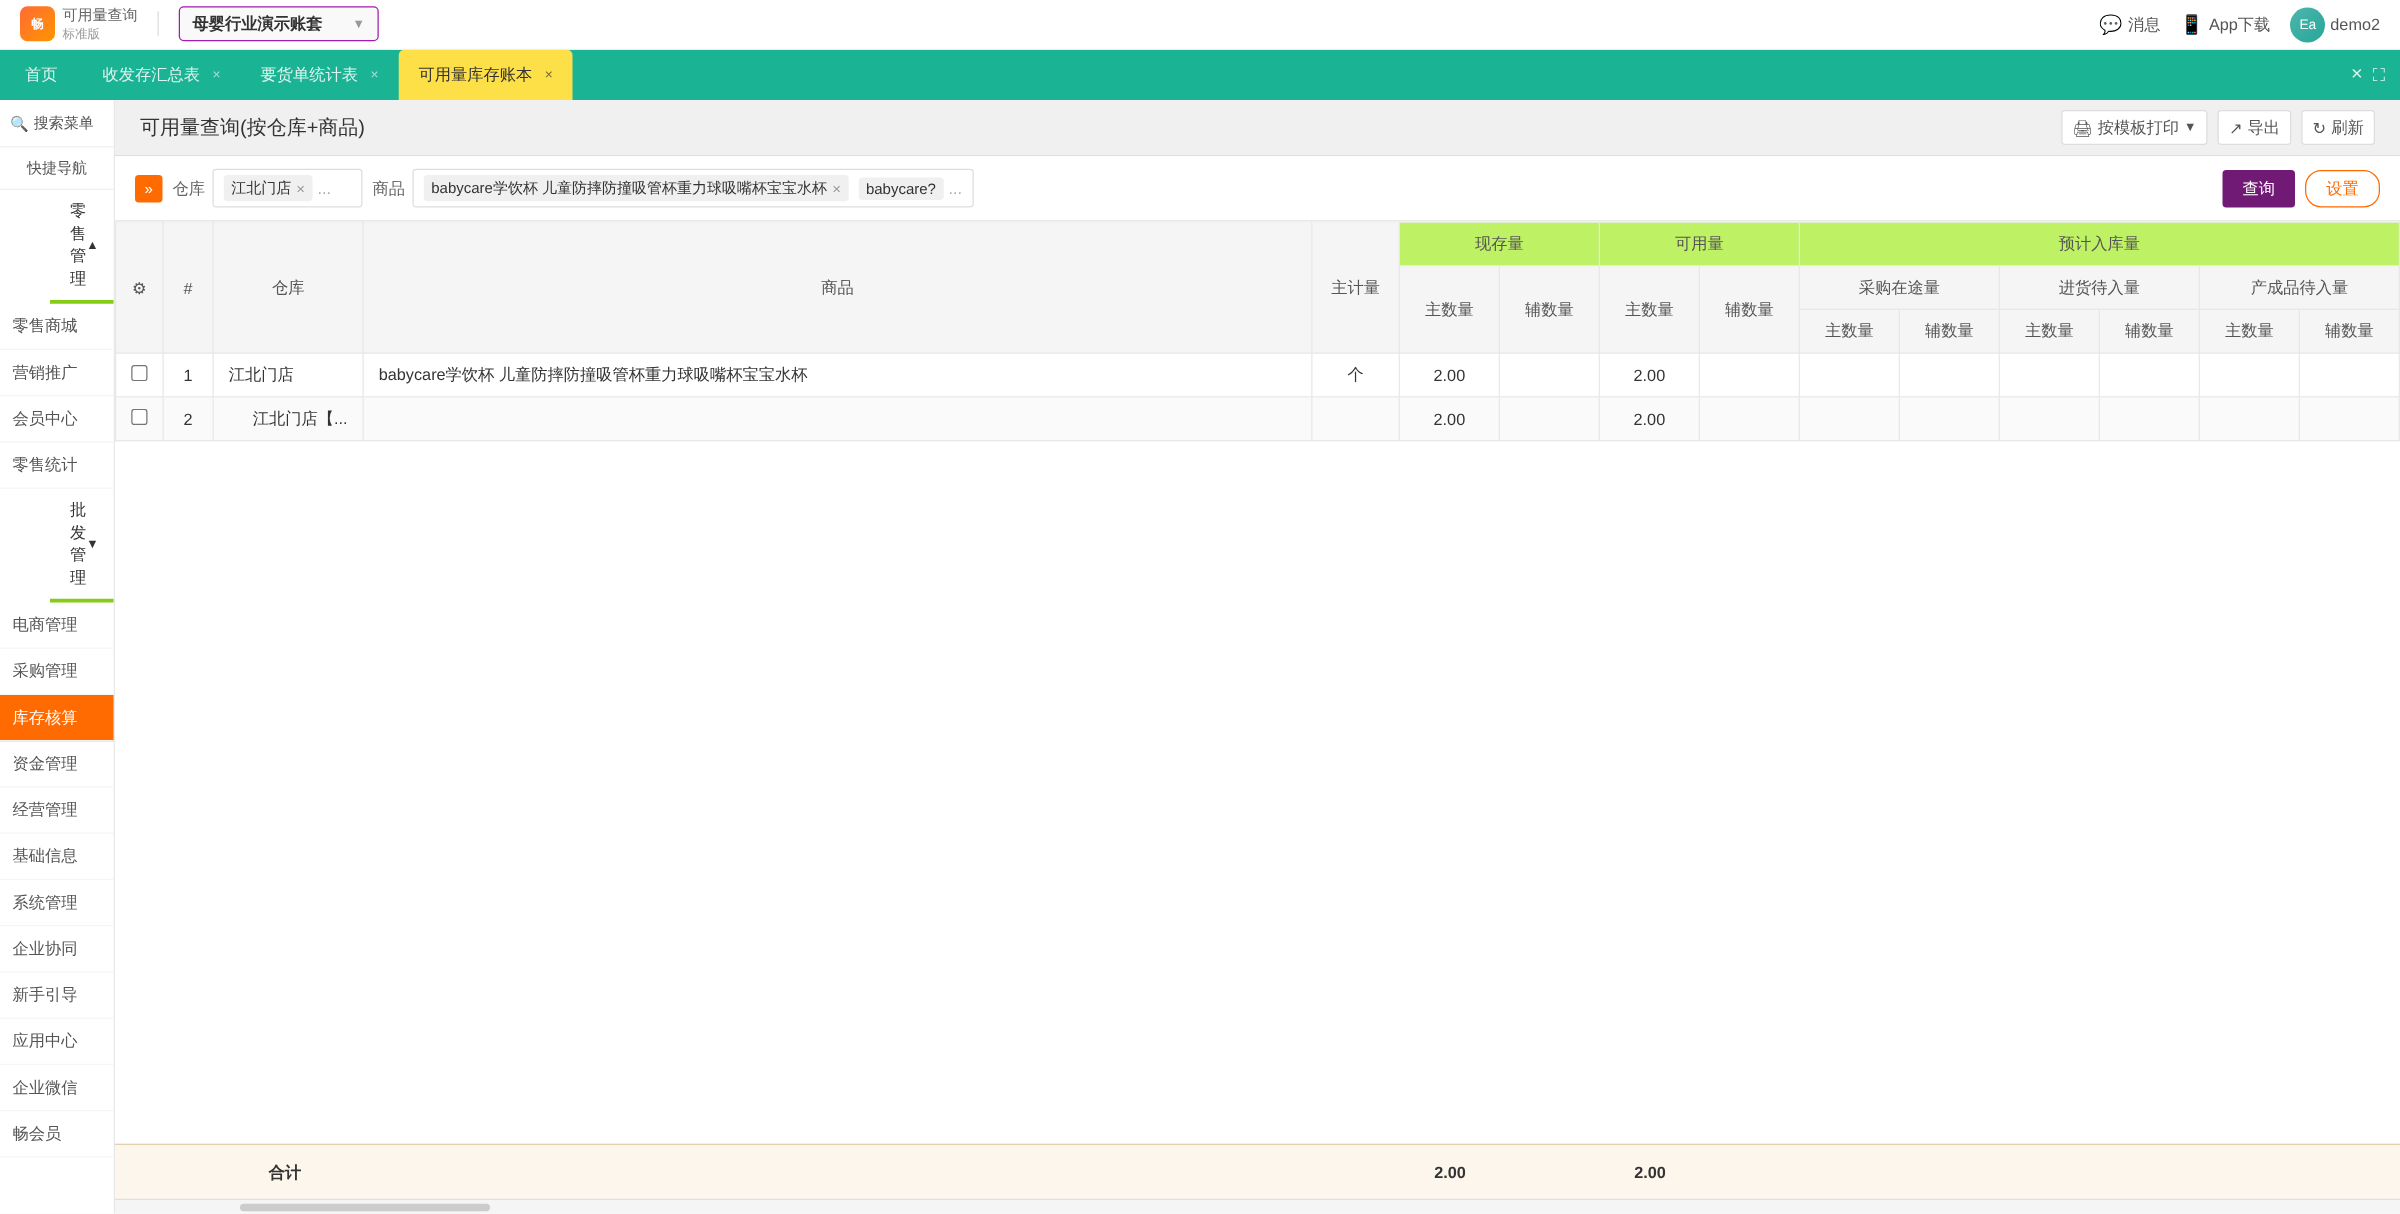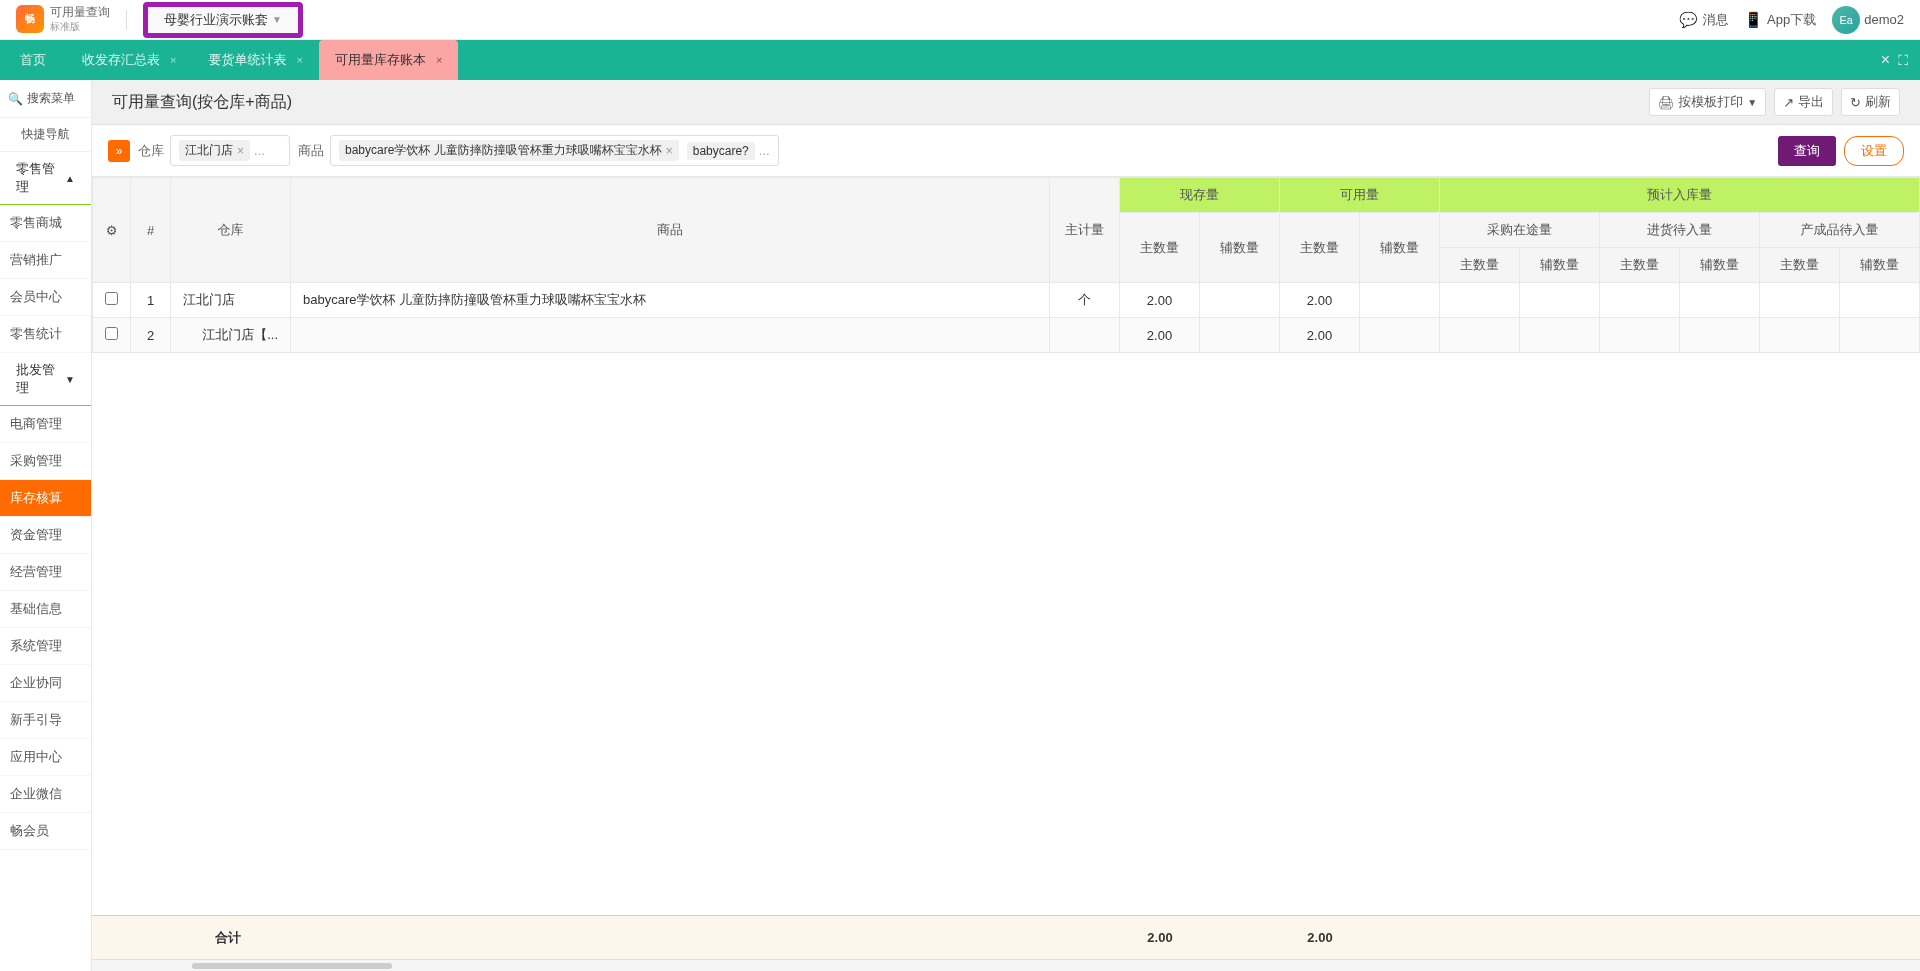--- a/index.html
+++ b/index.html
@@ -15,21 +15,21 @@
       padding: 0 16px;
       border-bottom: 1px solid #eee;
       position: relative;
     }
     .top-bar-left { display: flex; align-items: center; gap: 8px; }
     .brand-logo { display: flex; align-items: center; gap: 6px; }
     .brand-icon { width: 28px; height: 28px; background: linear-gradient(135deg, #ff6b35, #ff9500); border-radius: 6px; display: flex; align-items: center; justify-content: center; color: #fff; font-size: 10px; font-weight: bold; }
     .brand-name { font-size: 12px; color: #666; line-height: 1.2; }
     .brand-sub { font-size: 10px; color: #999; }
     .divider-v { width: 1px; height: 20px; background: #ddd; margin: 0 8px; }
-    .workspace-selector { display: flex; align-items: center; gap: 4px; font-size: 13px; color: #333; cursor: pointer; background: #f9f9f9; border: 5px solid #a21caf; border-radius: 4px; padding: 4px 10px; min-width: 160px; justify-content: center; }
+    .workspace-selector { display: flex; align-items: center; gap: 4px; font-size: 13px; color: #333; cursor: pointer; background: #f9f9f9; border: 1px solid #a21caf; border-radius: 4px; padding: 4px 10px; min-width: 160px; justify-content: space-between; font-weight: bold; }
     .top-bar-right { display: flex; align-items: center; gap: 16px; }
     .top-right-item { display: flex; align-items: center; gap: 4px; font-size: 13px; color: #555; cursor: pointer; }
     .user-avatar { width: 28px; height: 28px; border-radius: 50%; background: linear-gradient(135deg, #4db6ac, #26a69a); display: flex; align-items: center; justify-content: center; color: #fff; font-size: 11px; }
 
     
     .tab-nav {
       height: 40px;
       background: #1ab394;
       display: flex;
       align-items: center;
@@ -43,21 +43,21 @@
       padding: 0 16px;
       font-size: 13px;
       color: rgba(255,255,255,0.85);
       cursor: pointer;
       position: relative;
       gap: 6px;
       white-space: nowrap;
     }
     .tab-item:first-child { padding: 0 20px; }
     .tab-item.active {
-      background: #fca5a5;
+      background: #fde047;
       color: #333;
       border-radius: 4px 4px 0 0;
     }
     .tab-close { font-size: 11px; color: inherit; cursor: pointer; margin-left: 4px; opacity: 0.7; }
     .tab-nav-actions { margin-left: auto; display: flex; align-items: center; gap: 8px; padding-right: 12px; }
     .tab-nav-btn { color: rgba(255,255,255,0.85); cursor: pointer; font-size: 16px; }
 
     
     .layout { display: flex; height: calc(971px - 80px); }
     .sidebar {
@@ -89,21 +89,22 @@
       padding: 8px 4px;
     }
     .sidebar-group-title {
       display: flex;
       align-items: center;
       justify-content: space-between;
       padding: 8px 16px;
       font-size: 13px;
       color: #333;
       cursor: pointer;
-      border-bottom: 1px solid #84cc16;
+      border-bottom: 3px solid #84cc16;
+      margin-left: 40px;
     }
     .sidebar-item {
       padding: 9px 10px;
       font-size: 13px;
       color: #555;
       cursor: pointer;
       border-bottom: 1px solid #f5f5f5;
     }
     .sidebar-item.active {
       background: #ff6b00;

